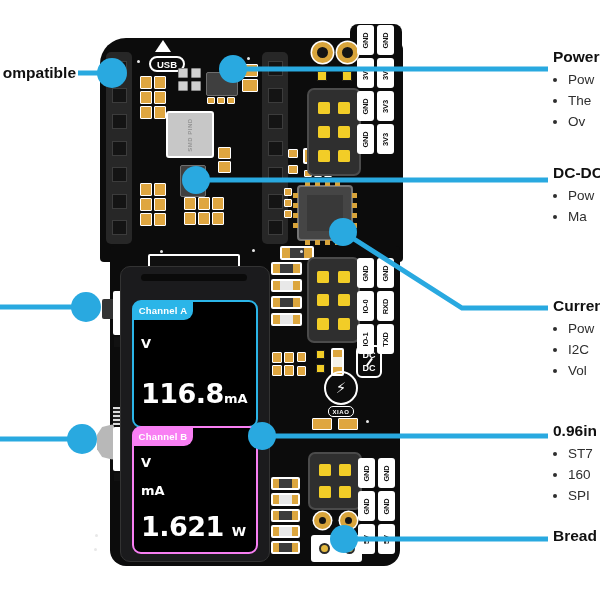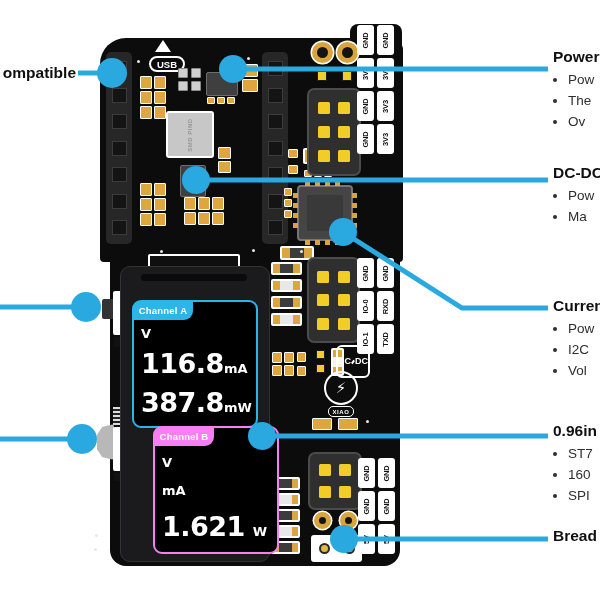--- a/index.html
+++ b/index.html
@@ -48,23 +48,23 @@
   .ind{position:absolute;left:166px;top:111px;width:48px;height:47px;background:#c7c7c7;
        border:2px solid #fff;border-radius:3px;display:flex;align-items:center;
        justify-content:center;box-sizing:border-box;z-index:2;}
   .ind b{display:block;transform:rotate(-90deg);font-size:6px;color:#949494;
          font-weight:bold;white-space:nowrap;letter-spacing:.5px;}
   .tri{position:absolute;left:155px;top:40px;width:0;height:0;border-left:8px solid transparent;
        border-right:8px solid transparent;border-bottom:12px solid #fff;z-index:2;}
   .usb{position:absolute;left:149px;top:56px;width:36px;height:16px;border:2px solid #fff;
        border-radius:9px;color:#fff;font-size:9.5px;font-weight:bold;display:flex;
        align-items:center;justify-content:center;box-sizing:border-box;z-index:2;}
-  .dcdc{position:absolute;left:336px;top:345px;width:34px;height:33px;border:2px solid #fff;
+  .dcdc{position:absolute;left:356px;top:345px;width:26px;height:33px;border:2px solid #fff;
         border-radius:6px;color:#fff;font-size:9px;font-weight:bold;display:flex;
-        flex-direction:row;align-items:center;justify-content:center;line-height:1;
+        flex-direction:column;align-items:center;justify-content:center;line-height:1;
         box-sizing:border-box;z-index:2;}
   .dcdc .slash{width:9px;height:2px;background:#fff;transform:rotate(-55deg);margin:1px 0;}
   .logo{position:absolute;left:324px;top:371px;width:34px;height:34px;border:2.5px solid #fff;
         border-radius:50%;color:#fff;display:flex;align-items:center;justify-content:center;
         font-size:15px;box-sizing:border-box;z-index:2;}
   .xiao{position:absolute;left:328px;top:406px;width:26px;height:11px;border:1px solid #fff;
         border-radius:5px;color:#fff;font-size:6px;font-weight:bold;letter-spacing:.6px;
         display:flex;align-items:center;justify-content:center;box-sizing:border-box;z-index:2;}
   .ring{position:absolute;border:5px solid #d8a43b;background:#141414;border-radius:50%;
         box-shadow:0 0 0 1.5px #fff;box-sizing:border-box;z-index:2;}
@@ -375,27 +375,23 @@
   <div class="screen" style="top:300px;border-color:#2bb5e8;">
     <div class="tab" style="background:#2bb5e8;">Channel A</div>
     <div class="srows">
       <div class="srow">
           <span class="unit">V</span>
         </div>
       <div class="srow">
           <span class="val">116.8</span>
           <span class="unit">mA</span>
         </div>
-      <div class="srow">
-          <span class="val">387.8</span>
-          <span class="unit">mW</span>
-        </div>
-    </div>
-  </div>
-  <div class="screen" style="top:426px;border-color:#f87ff3;margin-left:21px;">
+    </div>
+  </div>
+  <div class="screen" style="top:426px;border-color:#f87ff3;">
     <div class="tab" style="background:#f87ff3;">Channel B</div>
     <div class="srows">
       <div class="srow">
           <span class="unit">V</span>
         </div>
       <div class="srow">
           <span class="unit">mA</span>
         </div>
       <div class="srow">
           <span class="val">1.621</span>

